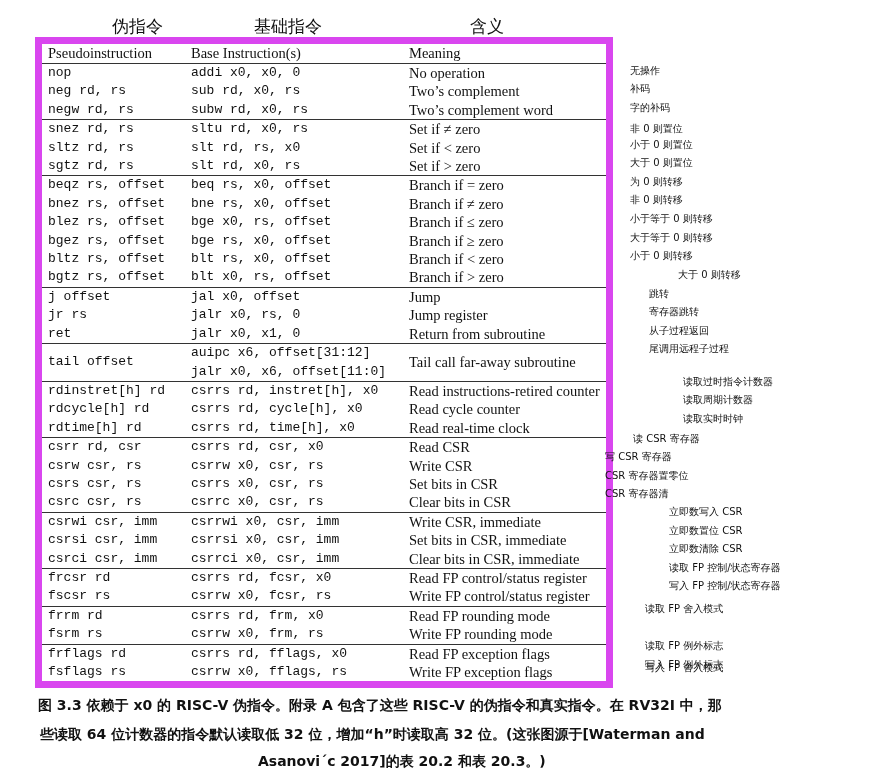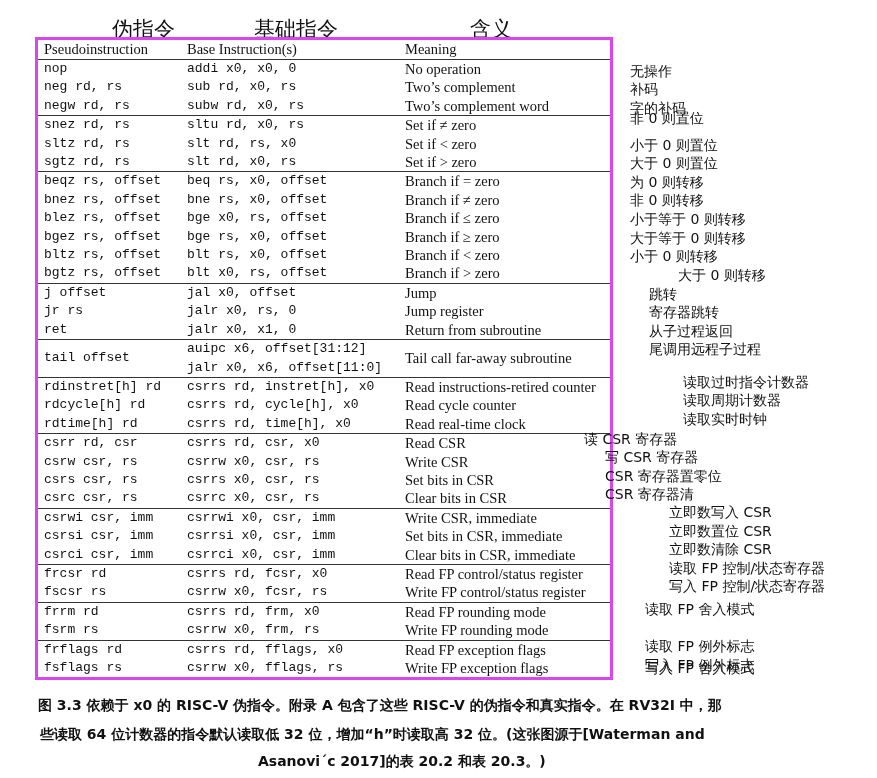--- a/index.html
+++ b/index.html
@@ -1,27 +1,27 @@
 <!DOCTYPE html>
 <html><head>
 <meta charset="utf-8">
 <style>
   html, body { margin:0; padding:0; background:#ffffff; }
   body { width:877px; height:778px; position:relative; overflow:hidden; color:#111; font-family:"Liberation Serif", serif; }
   .cn { font-family:"DejaVu Sans", sans-serif; }
-  .col-heads { position:absolute; top:15px; left:0; width:620px; height:22px; font-size:21px;padding-left:12px; }
+  .col-heads { position:absolute; top:15px; left:0; width:620px; height:22px; font-size:17px;padding-left:12px; }
   .col-heads span { position:absolute; top:0; }
-  #tbl { position:absolute; left:35px; top:37px; width:578px; border:3px solid #d946ef; border-collapse:collapse; }
+  #tbl { position:absolute; left:35px; top:37px; width:578px; border:7px solid #d946ef; border-collapse:collapse; }
   #tbl td { padding:0 0 0 6px; height:18.4px; line-height:18.4px; font-size:14px; white-space:nowrap; vertical-align:middle; }
   #tbl td.m { font-family:"Liberation Mono", monospace; font-size:13px; }
   #tbl td.s { font-family:"Liberation Serif", serif; font-size:14.5px; }
   #tbl tr.head td { height:19px; border-bottom:1px solid #333; }
   #tbl tr.gstart td { border-top:1px solid #333; }
   .c1 { width:137px; } .c2 { width:212px; }
-  .anno { position:absolute; font-size:14px; line-height:18.4px; white-space:nowrap; font-family:"DejaVu Sans", sans-serif; }
+  .anno { position:absolute; font-size:10px; line-height:18.4px; white-space:nowrap; font-family:"DejaVu Sans", sans-serif; }
   .caption { position:absolute; left:0; top:697px; width:877px; font-weight:bold; font-size:14px; font-family:"DejaVu Sans", sans-serif; }
   .caption div { position:absolute; white-space:nowrap;text-align:center; }
 </style>
 </head>
 <body>
 
 <div class="col-heads cn">
   <span style="left:112px">伪指令</span>
   <span style="left:254px">基础指令</span>
   <span style="left:470px">含义</span>
@@ -197,37 +197,37 @@
         <td class="m c2">csrrw x0, fflags, rs</td>
         <td class="s">Write FP exception flags</td>
       </tr>
     </tbody>
 </table>
 
 <div id="annos">
     <div class="anno" style="left: 630px; top: 62px;">无操作</div>
     <div class="anno" style="left: 630px; top: 80px;">补码</div>
     <div class="anno" style="left: 630px; top: 99px;">字的补码</div>
-    <div class="anno" style="left: 630px; top: 109px;">非 0 则置位</div>
+    <div class="anno" style="left: 630px; top: 120px;">非 0 则置位</div>
     <div class="anno" style="left: 630px; top: 136px;">小于 0 则置位</div>
     <div class="anno" style="left: 630px; top: 154px;">大于 0 则置位</div>
     <div class="anno" style="left: 630px; top: 173px;">为 0 则转移</div>
     <div class="anno" style="left: 630px; top: 191px;">非 0 则转移</div>
     <div class="anno" style="left: 630px; top: 210px;">小于等于 0 则转移</div>
     <div class="anno" style="left: 630px; top: 229px;">大于等于 0 则转移</div>
     <div class="anno" style="left: 630px; top: 247px;">小于 0 则转移</div>
     <div class="anno" style="left: 630px; top: 266px; margin-left: 48px;">大于 0 则转移</div>
     <div class="anno" style="left: 649px; top: 285px;">跳转</div>
     <div class="anno" style="left: 649px; top: 303px;">寄存器跳转</div>
     <div class="anno" style="left: 649px; top: 322px;">从子过程返回</div>
     <div class="anno" style="left: 649px; top: 340px;">尾调用远程子过程</div>
     <div class="anno" style="left: 683px; top: 373px;">读取过时指令计数器</div>
     <div class="anno" style="left: 683px; top: 391px;">读取周期计数器</div>
     <div class="anno" style="left: 683px; top: 410px;">读取实时时钟</div>
-    <div class="anno" style="left: 584px; top: 430px;">读 CSR 寄存器</div>
+    <div class="anno" style="left: 633px; top: 430px;">读 CSR 寄存器</div>
     <div class="anno" style="left: 605px; top: 448px;">写 CSR 寄存器</div>
     <div class="anno" style="left: 605px; top: 467px;">CSR 寄存器置零位</div>
     <div class="anno" style="left: 605px; top: 485px;">CSR 寄存器清</div>
     <div class="anno" style="left: 669px; top: 503px;">立即数写入 CSR</div>
     <div class="anno" style="left: 669px; top: 522px;">立即数置位 CSR</div>
     <div class="anno" style="left: 669px; top: 540px;">立即数清除 CSR</div>
     <div class="anno" style="left: 669px; top: 559px;">读取 FP 控制/状态寄存器</div>
     <div class="anno" style="left: 669px; top: 577px;">写入 FP 控制/状态寄存器</div>
     <div class="anno" style="left: 645px; top: 600px;">读取 FP 舍入模式</div>
     <div class="anno" style="left: 645px; top: 619px; margin-top: 40px;">写入 FP 舍入模式</div>

